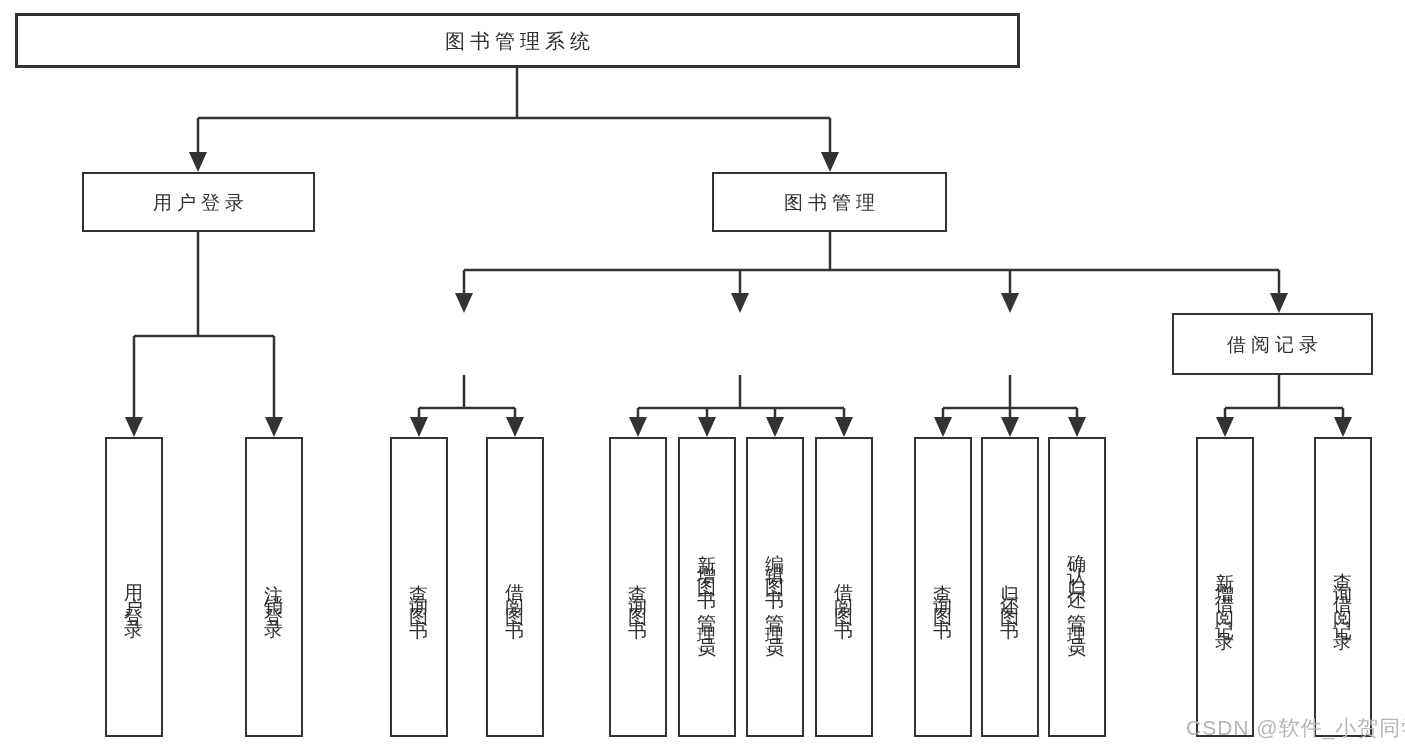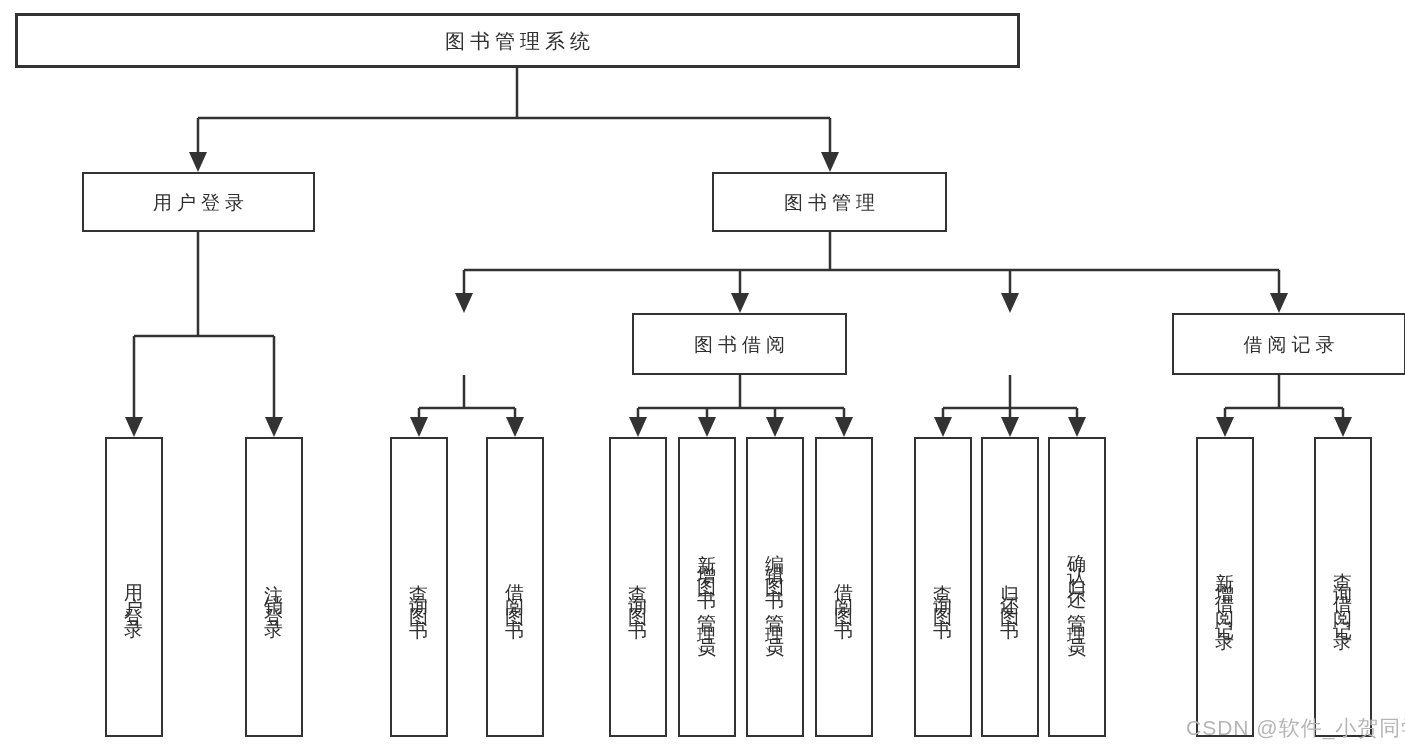--- a/index.html
+++ b/index.html
@@ -105,24 +105,21 @@
     <span class="hlabel">图书管理系统</span>
   </div>
 
   <div class="node" style="left:82px; top:172px; width:233px; height:60px;">
     <span class="hlabel">用户登录</span>
   </div>
   <div class="node" style="left:712px; top:172px; width:235px; height:60px;">
     <span class="hlabel">图书管理</span>
   </div>
 
-  <div class="node" style="left:632px; top:313px; width:215px; height:62px;">
-    <span class="hlabel">图书借阅</span>
-  </div>
-  <div class="node" style="left:1172px; top:313px; width:234px; height:62px;">
+  <div class="node" style="left:1172px; top:313px; width:201px; height:62px;">
     <span class="hlabel">借阅记录</span>
   </div>
 
   <div class="node vnode" style="left:105px; top:437px; width:58px; height:300px;">
     <span class="vlabel">用户登录</span>
   </div>
   <div class="node vnode" style="left:245px; top:437px; width:58px; height:300px;">
     <span class="vlabel">注销登录</span>
   </div>
 

